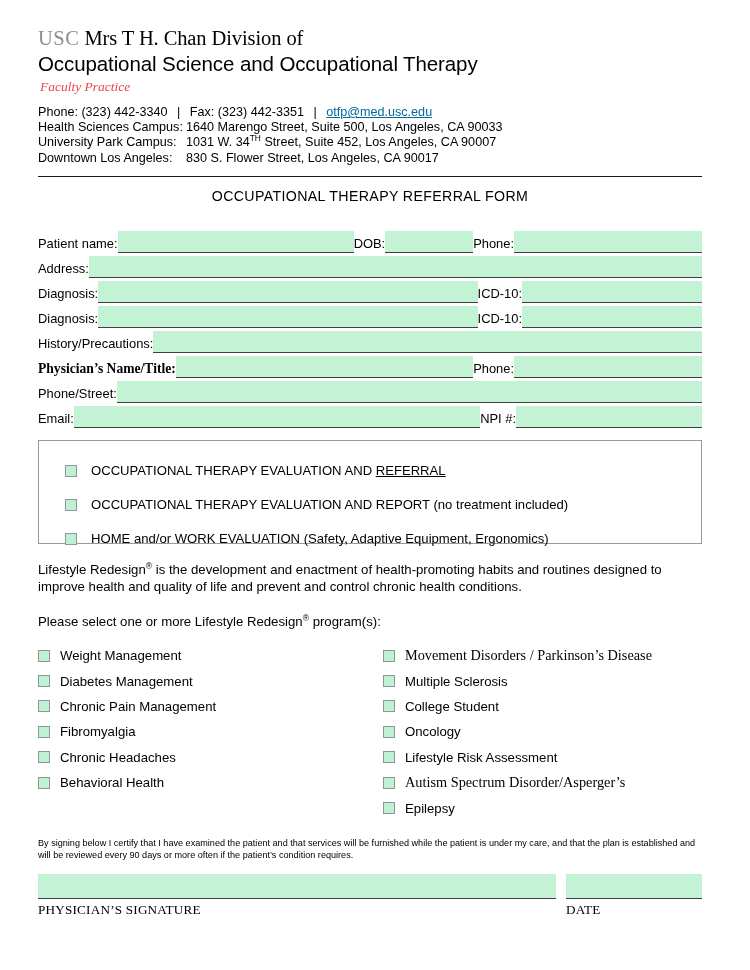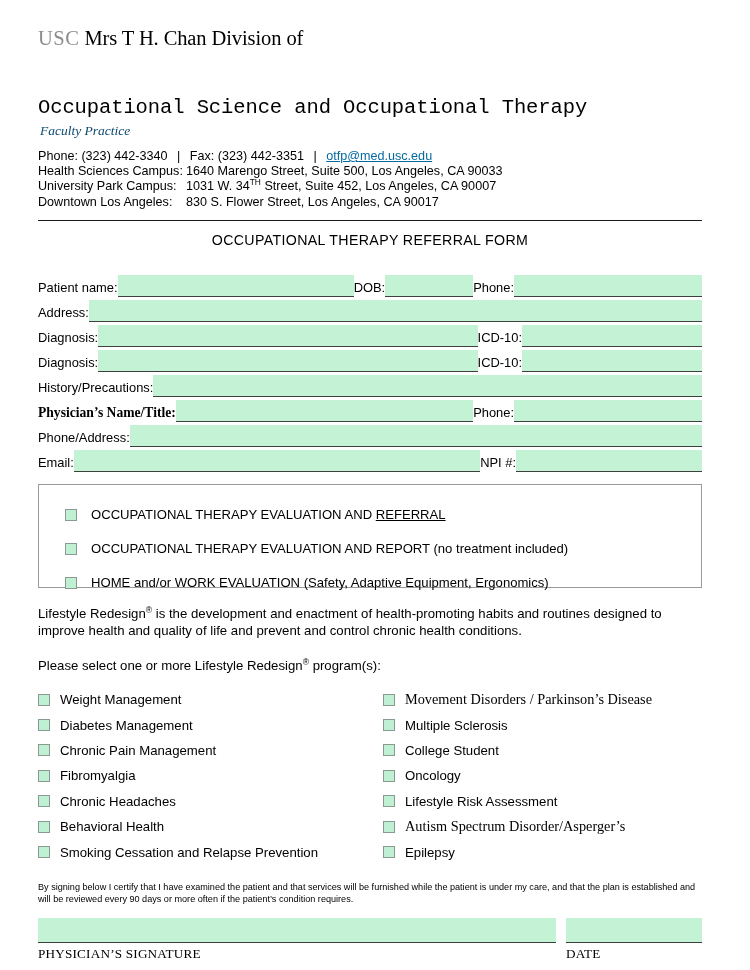--- a/index.html
+++ b/index.html
@@ -19,32 +19,31 @@
   .letterhead { padding-top: 26px; }
   .lh-line1 {
     font-family: "Liberation Serif", serif;
     font-size: 20.5px;
     line-height: 25px;
     white-space: nowrap;
     letter-spacing: -0.1px;
   }
   .lh-usc { color: #8c8c8c; letter-spacing: 0.5px; }
   .lh-line2 {
-    font-family: Liberation Mono, monospace;
+    font-family: Liberation Sans, sans-serif;
     font-size: 20.5px;
     line-height: 25px;
     white-space: nowrap;
     letter-spacing: -0.1px;
-    margin-top: 44px;
   }
   .lh-sub {
     font-family: "Liberation Serif", serif;
     font-style: italic;
     font-size: 13.5px;
-    color: #0c4a6e;
+    color: #ef4444;
     line-height: 19px;
     margin-top: 1px;
     padding-left: 2px;
   }
 
   .contact { margin-top: 9px; font-size: 12.6px; line-height: 15.2px; }
   .contact-row { white-space: nowrap; display: block; }
   .lbl-w { display: inline-block; width: 148px; }
   .sep { padding: 0 6px; }
   .email-link { text-decoration: underline; color: #0369a1; }
@@ -243,21 +242,21 @@
     </div>
 
     <div class="frow">
       <span class="flabel serif-bold">Physician’s Name/Title:</span>
       <span class="fbox"></span>
       <span class="flabel">Phone:</span>
       <span class="fbox w-phone2"></span>
     </div>
 
     <div class="frow">
-      <span class="flabel">Phone/Address:</span>
+      <span class="flabel">Phone/Street:</span>
       <span class="fbox"></span>
     </div>
 
     <div class="frow">
       <span class="flabel">Email:</span>
       <span class="fbox"></span>
       <span class="flabel">NPI #:</span>
       <span class="fbox w-npi"></span>
     </div>
 
@@ -302,24 +301,20 @@
         <span>Fibromyalgia</span>
       </div>
       <div class="prog-item">
         <span class="chk"></span>
         <span>Chronic Headaches</span>
       </div>
       <div class="prog-item">
         <span class="chk"></span>
         <span>Behavioral Health</span>
       </div>
-      <div class="prog-item">
-        <span class="chk"></span>
-        <span>Smoking Cessation and Relapse Prevention</span>
-      </div>
     </div>
 
     <div class="prog-col right">
       <div class="prog-item">
         <span class="chk"></span>
         <span class="serif-txt">Movement Disorders / Parkinson’s Disease</span>
       </div>
       <div class="prog-item">
         <span class="chk"></span>
         <span>Multiple Sclerosis</span>

